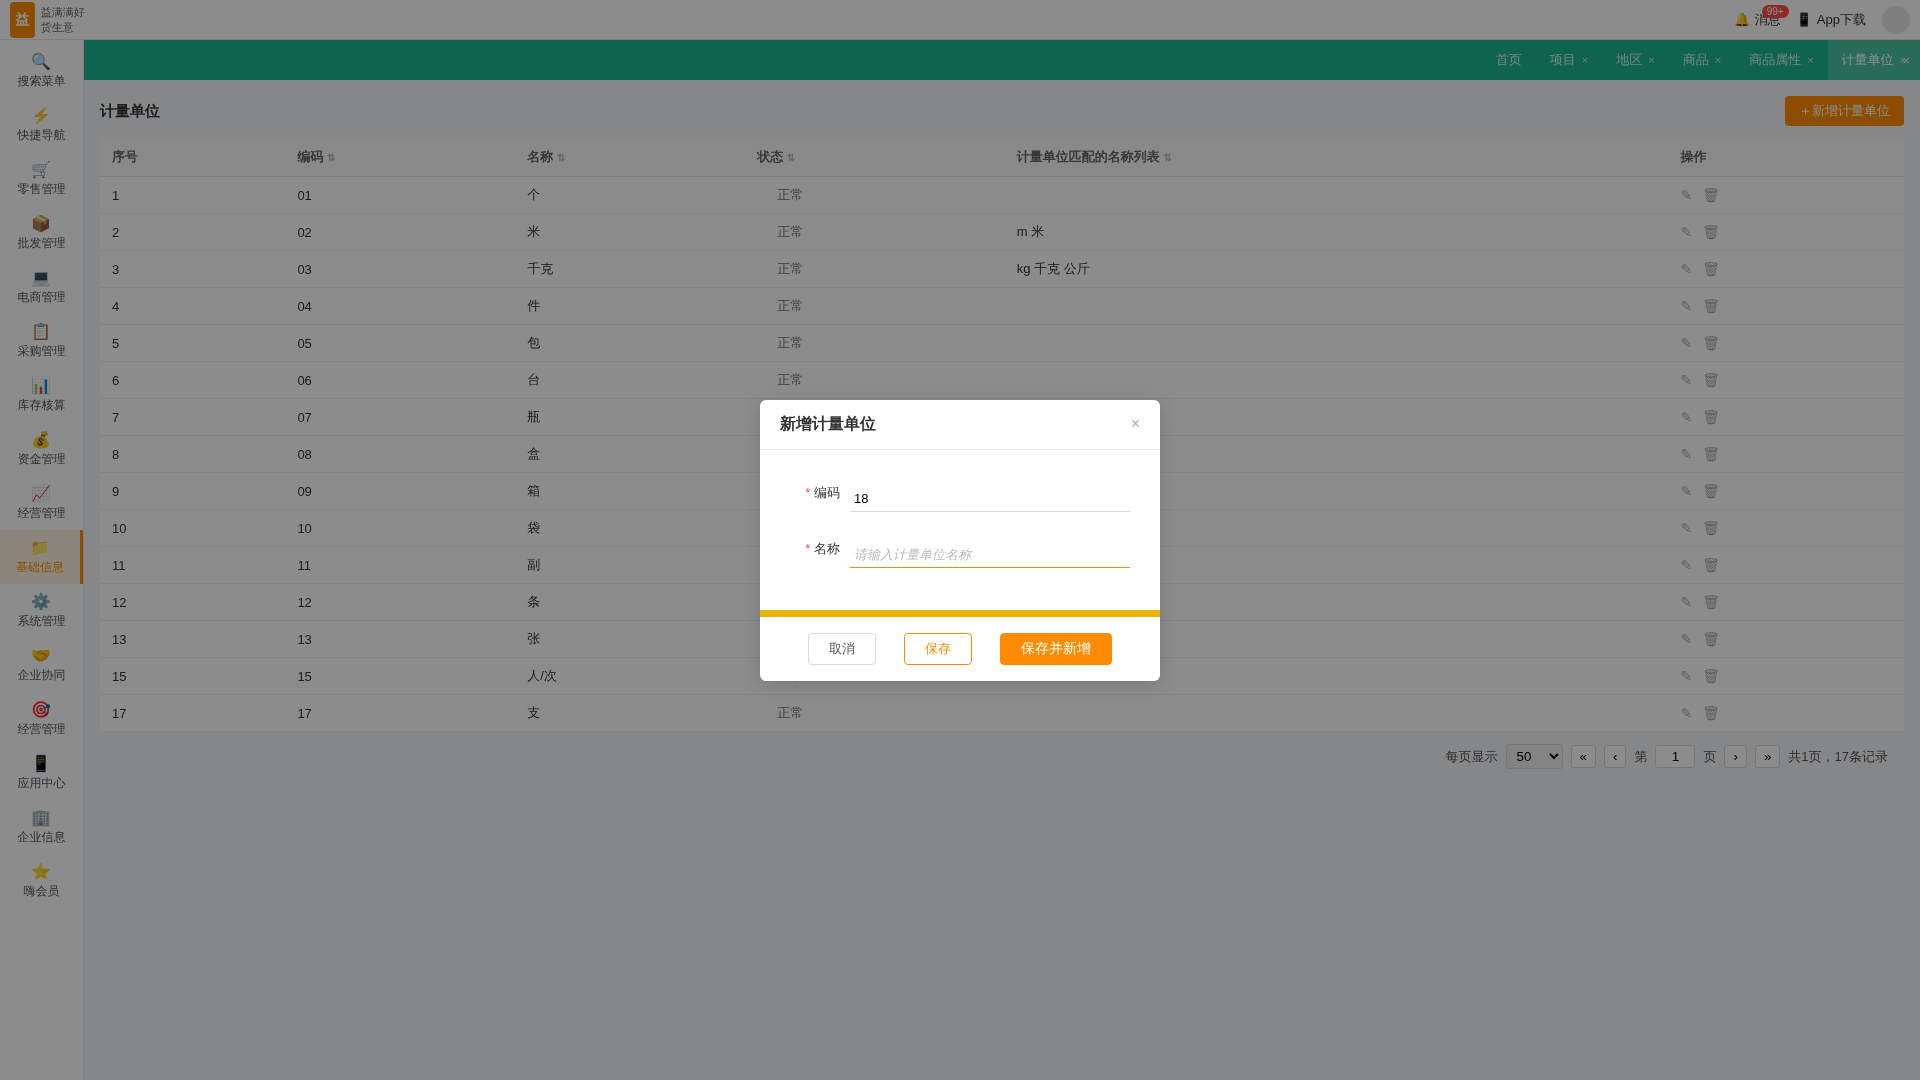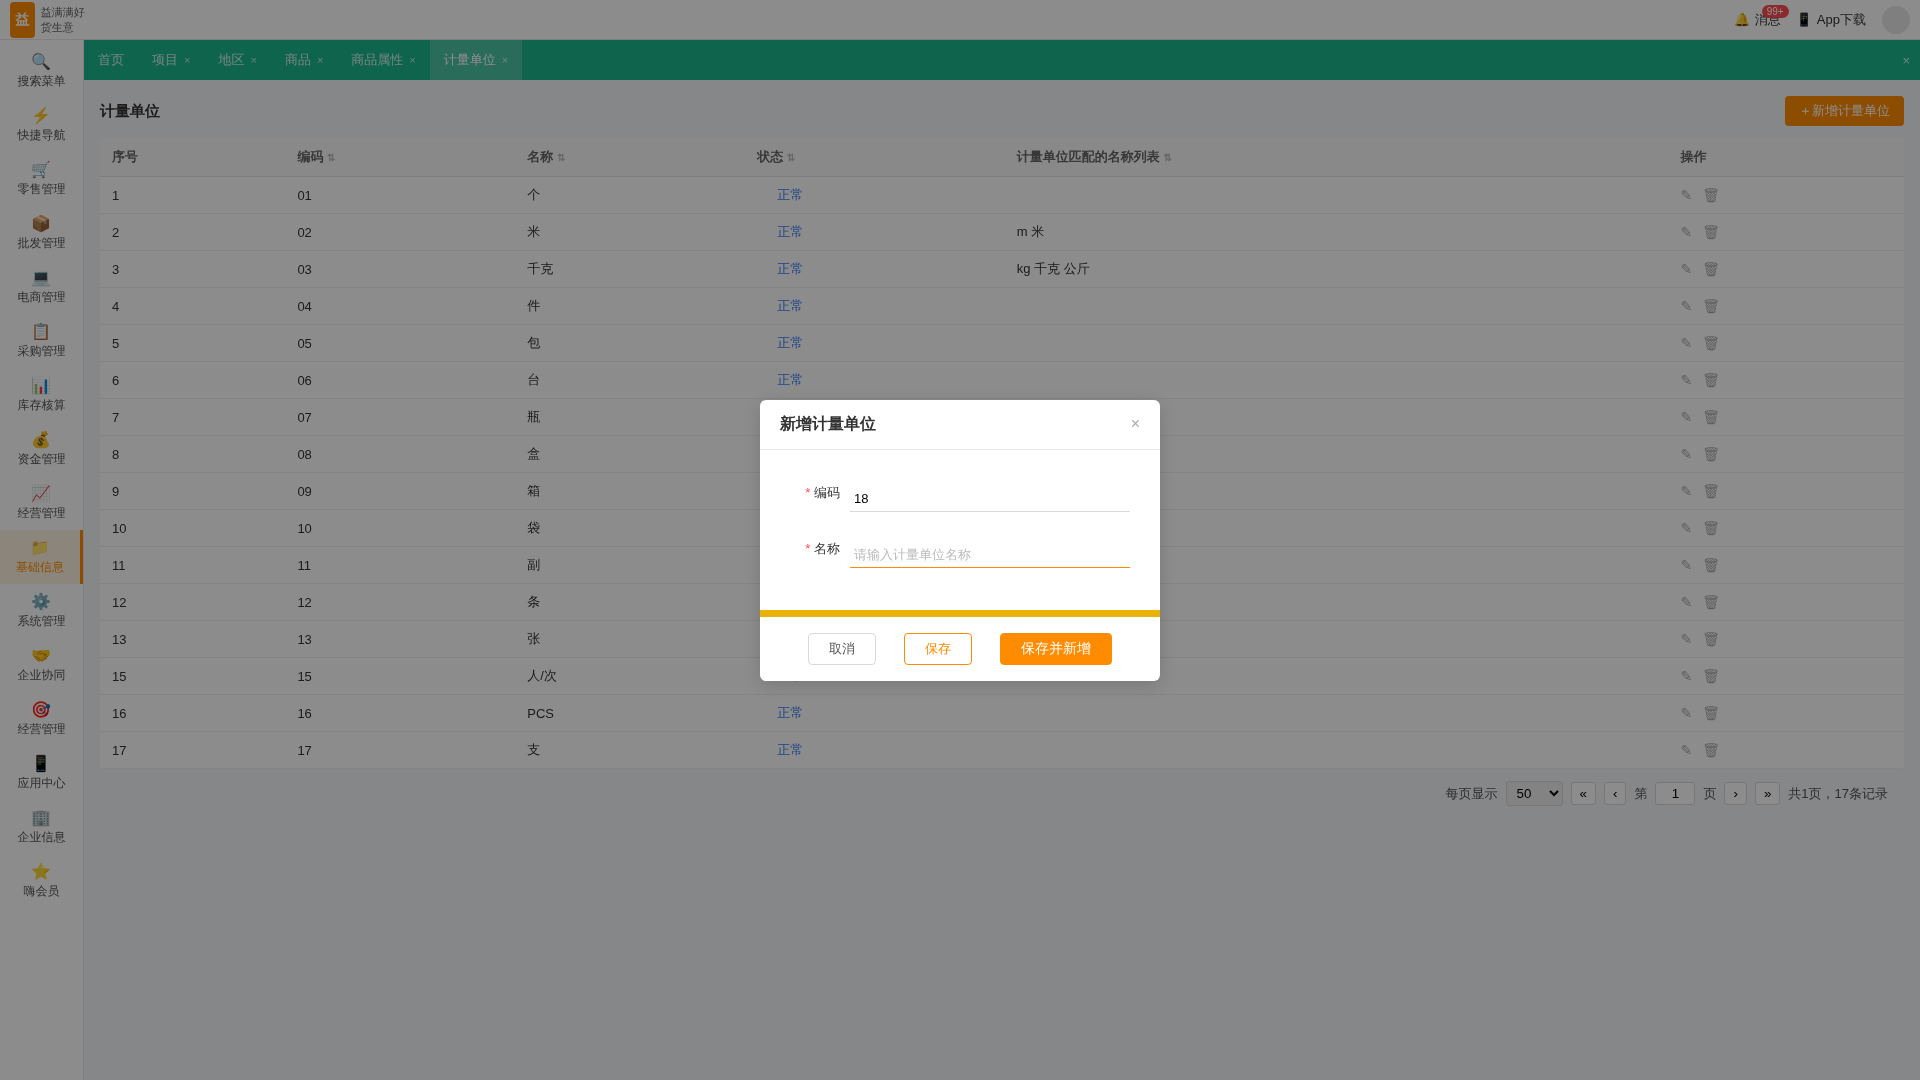--- a/index.html
+++ b/index.html
@@ -23,62 +23,62 @@
     
     .sidebar { width: 84px; background: #fff; border-right: 1px solid #e8e8e8; display: flex; flex-direction: column; padding-top: 4px; }
     .sidebar-item { display: flex; flex-direction: column; align-items: center; padding: 8px 4px; cursor: pointer; color: #555; font-size: 12px; gap: 2px; }
     .sidebar-item.active { background: #fff3e0; color: #ff8c00; border-right: 3px solid #ff8c00; }
     .sidebar-item-icon { font-size: 16px; }
 
     
     .content-area { flex: 1; display: flex; flex-direction: column; }
 
     
-    .tab-bar { height: 40px; background: #1db78d; display: flex; align-items: center; padding: 0 0; position: relative; }
+    .tab-bar { height: 40px; background: #1db78d; display: flex; align-items: center; padding: 0 0; position: relative; justify-content: flex-end; }
     .tab { display: flex; align-items: center; padding: 0 14px; height: 100%; cursor: pointer; color: rgba(255,255,255,0.8); font-size: 13px; gap: 6px; }
     .tab.active { background: rgba(255,255,255,0.2); color: #fff; }
     .tab-close { color: rgba(255,255,255,0.7); cursor: pointer; font-size: 11px; }
     .tab-close-btn { position: absolute; right: 0; top: 0; height: 100%; display: flex; align-items: center; padding: 0 10px; color: rgba(255,255,255,0.8); cursor: pointer; }
 
     
     .page-content { flex: 1; padding: 16px; background: #f5f6fa; overflow-y: auto; }
 
     
     .page-header { display: flex; align-items: center; justify-content: space-between; margin-bottom: 12px; }
     .page-title { font-size: 15px; font-weight: bold; color: #333; }
     .add-btn { background: #ff8c00; color: white; border: none; padding: 6px 14px; border-radius: 4px; cursor: pointer; font-size: 13px; }
 
     
     .table-container { background: #fff; border-radius: 4px; overflow: hidden; }
     table { width: 100%; border-collapse: collapse; }
     thead { background: #fafafa; }
     th { padding: 10px 12px; text-align: left; color: #666; font-weight: bold; border-bottom: 1px solid #e8e8e8; white-space: nowrap; font-size: 13px; }
     td { padding: 9px 12px; border-bottom: 1px solid #f0f0f0; font-size: 13px; }
-    .status-normal { color: #3b82f6; margin-left: 20px; }
+    .status-normal { color: #737373; margin-left: 20px; }
     .action-icons { display: flex; gap: 10px; }
     .action-icon { color: #aaa; cursor: pointer; font-size: 14px; }
 
     
     .pagination { display: flex; align-items: center; justify-content: flex-end; padding: 12px 16px; gap: 8px; font-size: 13px; color: #555; }
     .page-btn { border: 1px solid #d9d9d9; background: #fff; padding: 3px 8px; border-radius: 3px; cursor: pointer; }
     .page-input { width: 40px; text-align: center; border: 1px solid #d9d9d9; padding: 3px; border-radius: 3px; }
     .per-page-select { border: 1px solid #d9d9d9; padding: 3px 6px; border-radius: 3px; }
 
     
     .overlay { position: fixed; top: 0; left: 0; width: 1920px; height: 1080px; background: rgba(0,0,0,0.45); z-index: 100; display: flex; align-items: center; justify-content: center; }
     .modal { background: #fff; border-radius: 6px; width: 400px; box-shadow: 0 4px 20px rgba(0,0,0,0.15); }
     .modal-header { display: flex; align-items: center; justify-content: space-between; padding: 14px 20px; border-bottom: 1px solid #e8e8e8; }
     .modal-title { font-size: 16px; font-weight: bold; color: #333; }
     .modal-close { cursor: pointer; color: #aaa; font-size: 16px; }
     .modal-body { padding: 24px 30px; }
     .form-row { display: flex; align-items: center; margin-bottom: 18px; gap: 10px; }
     .form-label { width: 50px; text-align: right; color: #333; font-size: 13px; flex-shrink: 0; }
     .form-label.required::before { content: '* '; color: #ff4d4f; }
     .form-input { flex: 1; border: none; border-bottom: 1px solid #d9d9d9; padding: 5px 4px; font-size: 13px; outline: none; margin-top: 12px; }
-    .form-input.active-input { border-bottom: 1px solid #ff8c00; }
+    .form-input.active-input { border-bottom: 1px solid #ff8c00; font-style: italic; }
     .form-input::placeholder { color: #bbb; }
     .modal-footer { display: flex; justify-content: center; gap: 28px; padding: 16px 32px; border-top: 7px solid #eab308; }
     .btn-cancel { background: #fff; border: 1px solid #d9d9d9; color: #555; padding: 6px 20px; border-radius: 4px; cursor: pointer; font-size: 13px; }
     .btn-save { background: #fff; border: 1px solid #ff8c00; color: #ff8c00; padding: 6px 20px; border-radius: 4px; cursor: pointer; font-size: 13px; }
     .btn-save-new { background: #ff8c00; border: 1px solid #ff8c00; color: #fff; padding: 6px 20px; border-radius: 4px; cursor: pointer; font-size: 14px; }
 
     .sort-icon { color: #bbb; font-size: 10px; }
   </style>
 </head>
 <body>
@@ -399,33 +399,20 @@
       <td><span class="status-normal">正常</span></td>
       <td></td>
       <td>
         <div class="action-icons">
           <span class="action-icon">✎</span>
           <span class="action-icon">🗑</span>
         </div>
       </td>
     </tr>
                 <tr>
-      <td>16</td>
-      <td>16</td>
-      <td>PCS</td>
-      <td><span class="status-normal">正常</span></td>
-      <td></td>
-      <td>
-        <div class="action-icons">
-          <span class="action-icon">✎</span>
-          <span class="action-icon">🗑</span>
-        </div>
-      </td>
-    </tr>
-                <tr>
       <td>17</td>
       <td>17</td>
       <td>支</td>
       <td><span class="status-normal">正常</span></td>
       <td></td>
       <td>
         <div class="action-icons">
           <span class="action-icon">✎</span>
           <span class="action-icon">🗑</span>
         </div>

